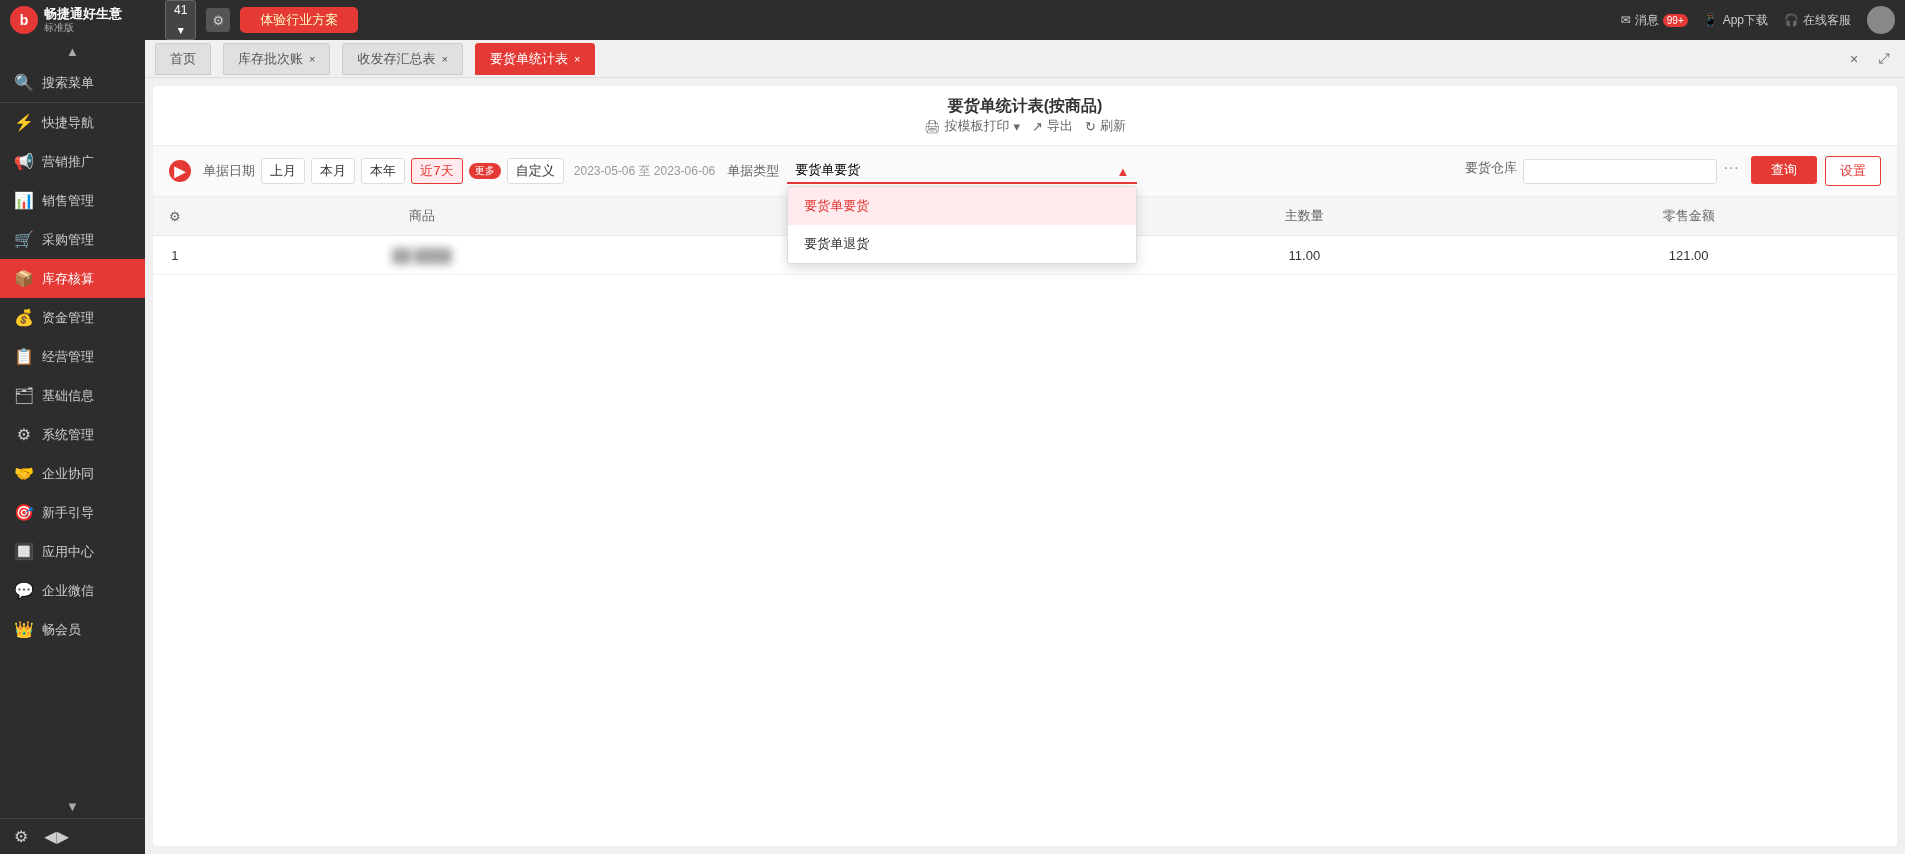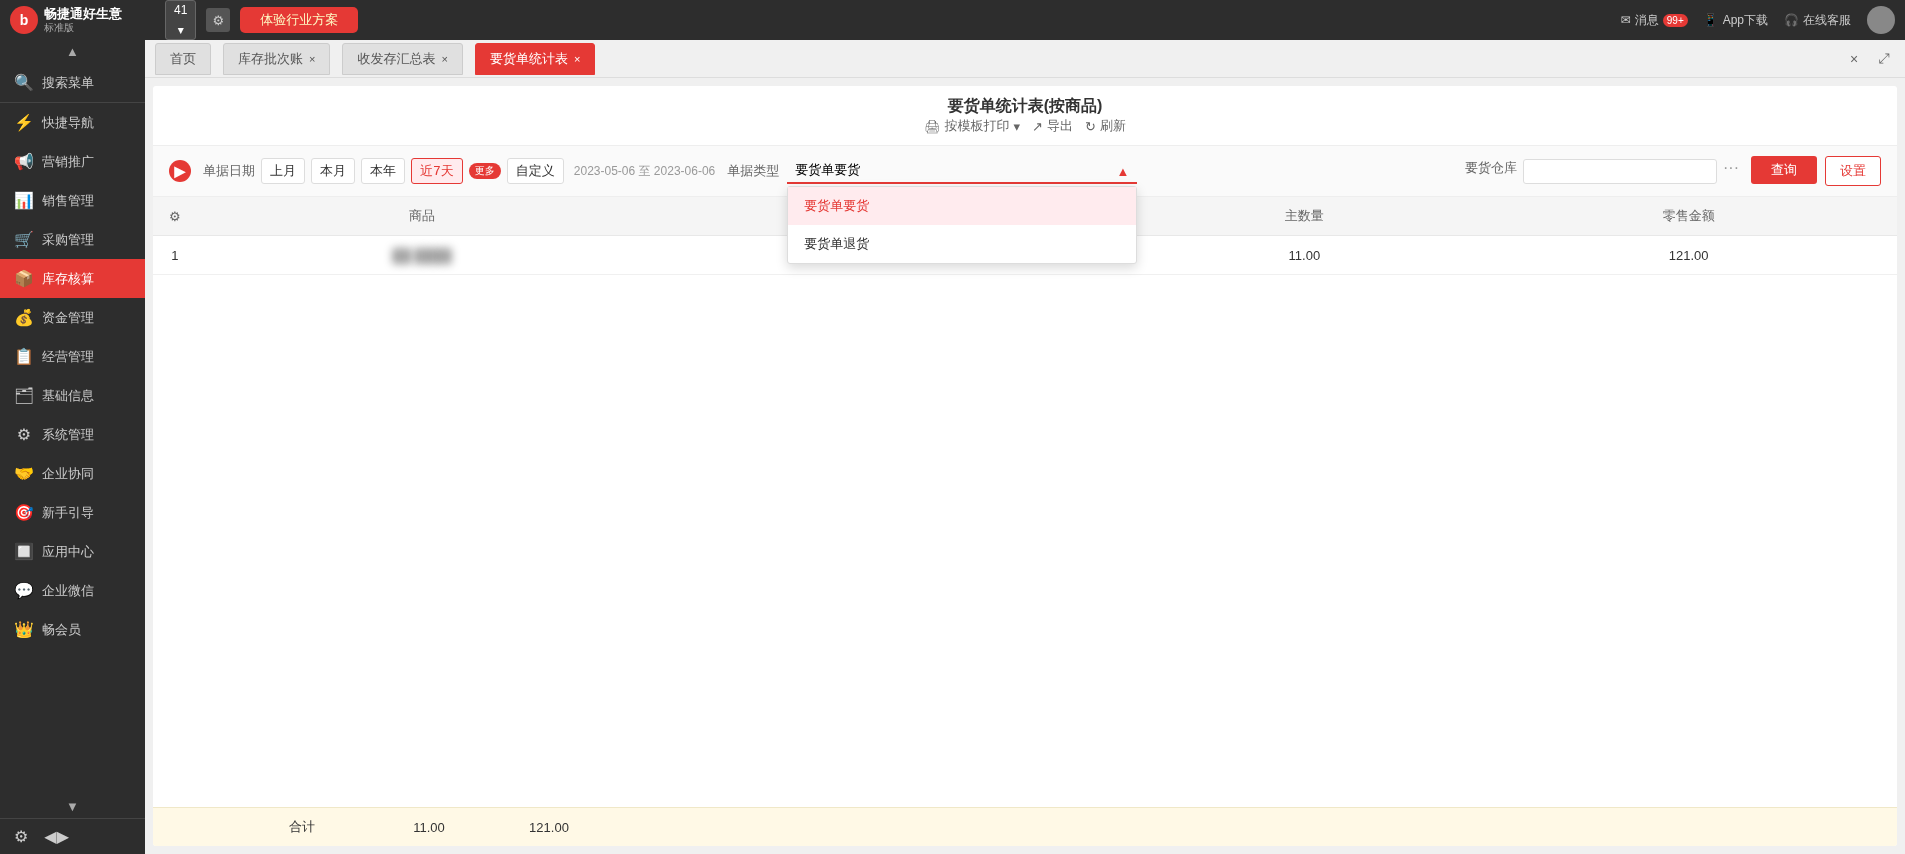--- a/index.html
+++ b/index.html
@@ -675,25 +675,15 @@
                 <span class="blurred">██ ████</span>
               </td>
               <td>块</td>
               <td class="num-cell">11.00</td>
               <td class="num-cell">121.00</td>
             </tr>
           </tbody>
         </table>
       </div>
 
-      <div class="table-footer">
-        <div class="footer-label">
-          <span style="margin-right: 60px;"></span>
-          <span>合计</span>
-        </div>
-        <div class="footer-values">
-          <div class="footer-val">11.00</div>
-          <div class="footer-val">121.00</div>
-        </div>
-      </div>
     </div>
   </div>
 </div>
 
 </body></html>

